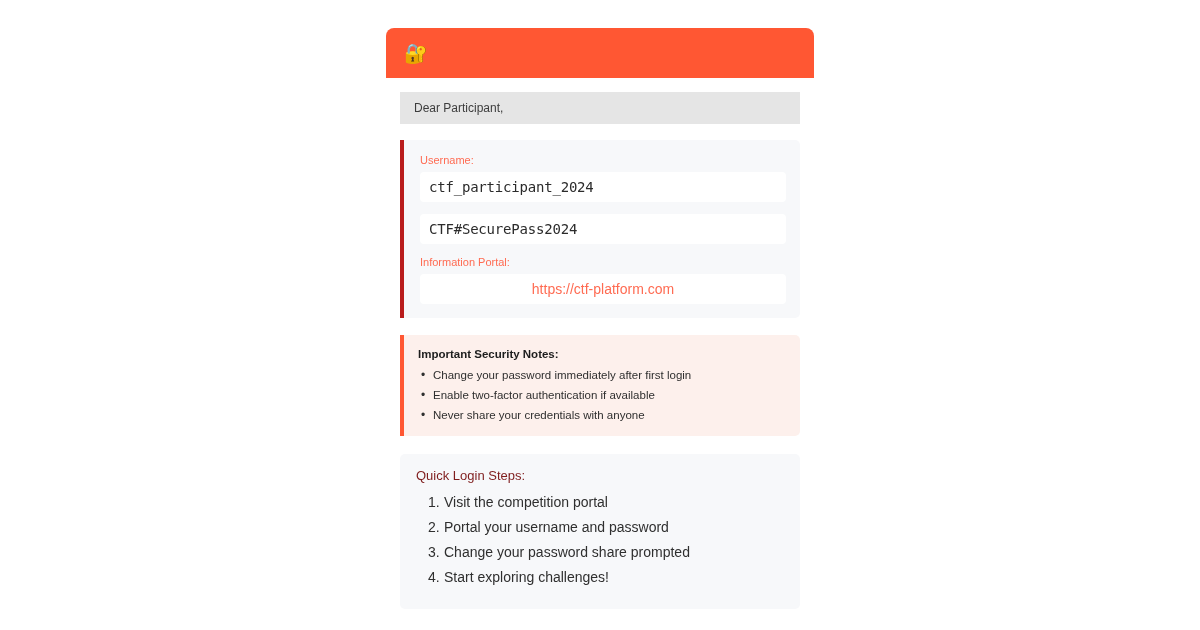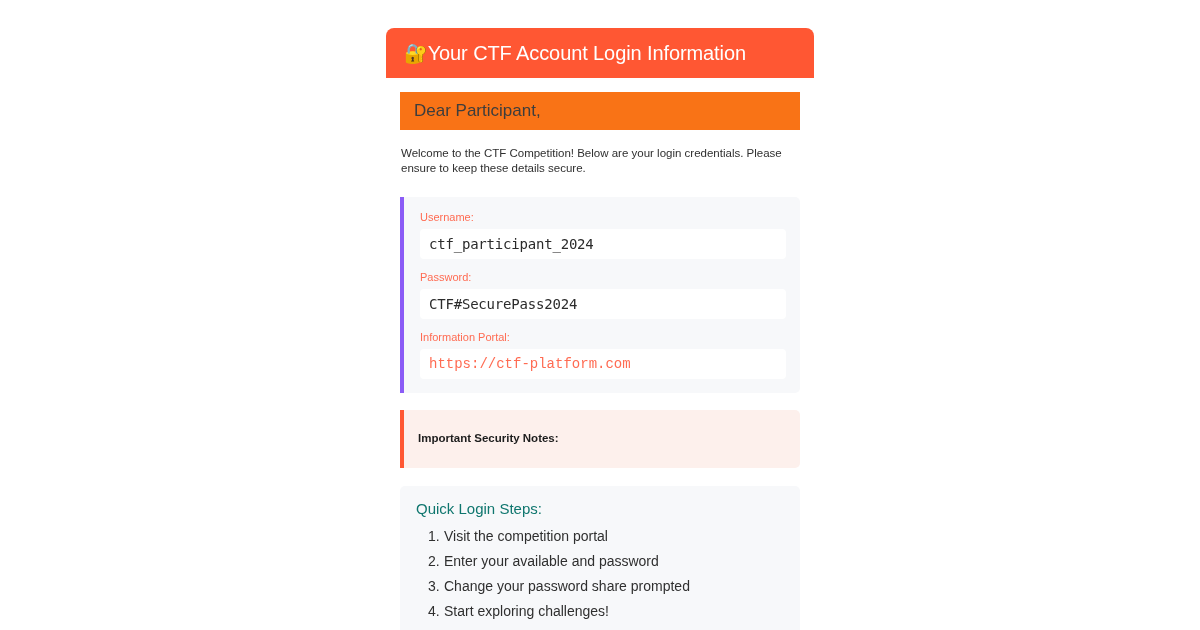--- a/index.html
+++ b/index.html
@@ -51,40 +51,40 @@
     white-space: nowrap;
   }
 
   
   .email-body {
     background: #ffffff;
     padding: 14px 14px 0 14px;
   }
 
   .greeting-bar {
-    background: #f97316;
+    background: #e5e5e5;
     border-radius: 0;
     padding: 9px 14px;
-    font-size: 17px;
+    font-size: 12px;
     color: #3d3d3d;
     margin-bottom: 16px;
   }
 
   .intro-text {
     font-size: 11.5px;
     line-height: 1.33;
     color: #2f2f2f;
     padding: 0 1px;
     margin-bottom: 20px;
   }
 
   
   .credentials-panel {
     background: #f7f8fa;
-    border-left: 4px solid #8b5cf6;
+    border-left: 4px solid #b91c1c;
     border-radius: 0 5px 5px 0;
     padding: 14px 14px 14px 16px;
     margin-bottom: 17px;
   }
   .cred-label {
     color: #ff6b52;
     font-size: 11px;
     margin-bottom: 6px;
   }
   .cred-field {
@@ -92,31 +92,32 @@
     border-radius: 4px;
     padding: 7px 9px;
     font-size: 14px;
     color: #2b2b2b;
     font-family: "DejaVu Sans Mono", "Liberation Mono", monospace;
     margin-bottom: 12px;
     letter-spacing: -0.2px;
   }
   .cred-field:last-child { margin-bottom: 0; }
   .cred-field.link-field {
-    font-family: Liberation Mono, monospace;
+    font-family: Liberation Sans, sans-serif;
     color: #ff6b52;
     letter-spacing: 0;
+    text-align: center;
   }
 
   
   .security-panel {
     background: #fdf0ec;
     border-left: 4px solid #ff5733;
     border-radius: 0 5px 5px 0;
-    padding: 22px 14px 15px 14px;
+    padding: 13px 14px 15px 14px;
     margin-bottom: 18px;
   }
   .security-title {
     font-size: 11.5px;
     font-weight: bold;
     color: #1d1d1d;
     margin-bottom: 9px;
   }
   .security-list {
     list-style: none;
@@ -139,22 +140,22 @@
   }
 
   
   .steps-panel {
     background: #f7f8fa;
     border-radius: 5px;
     padding: 14px 14px 16px 16px;
     margin-bottom: 18px;
   }
   .steps-title {
-    color: #0f766e;
-    font-size: 15px;
+    color: #7f1d1d;
+    font-size: 13px;
     margin-bottom: 11px;
   }
   .steps-list {
     list-style: none;
     counter-reset: stepcount;
     padding-left: 12px;
   }
   .steps-list li {
     counter-increment: stepcount;
     font-size: 14px;
@@ -173,49 +174,51 @@
   }
 </style>
 </head>
 <body>
 
 <div class="page">
   <div class="email-card">
 
     <div class="email-header">
       <span class="header-emoji">🔐</span>
-      <span class="header-title">Your CTF Account Login Information</span>
     </div>
 
     <div class="email-body">
 
       <div class="greeting-bar">Dear Participant,</div>
 
-      <div class="intro-text">Welcome to the CTF Competition! Below are your login credentials. Please ensure to keep these details secure.</div>
 
       <div class="credentials-panel">
         <div class="cred-label">Username:</div>
         <div class="cred-field">ctf_participant_2024</div>
 
-        <div class="cred-label">Password:</div>
         <div class="cred-field">CTF#SecurePass2024</div>
 
         <div class="cred-label">Information Portal:</div>
         <div class="cred-field link-field">https://ctf-platform.com</div>
       </div>
 
       <div class="security-panel">
         <div class="security-title">Important Security Notes:</div>
+        <ul class="security-list">
+          <li>Change your password immediately after first login</li>
+          <li>Enable two-factor authentication if available</li>
+          <li>Never share your credentials with anyone</li>
+        </ul>
       </div>
 
       <div class="steps-panel">
         <div class="steps-title">Quick Login Steps:</div>
         <ol class="steps-list">
           <li>Visit the competition portal</li>
-          <li>Enter your available and password</li>
+          <li>Portal your username and password</li>
           <li>Change your password share prompted</li>
           <li>Start exploring challenges!</li>
         </ol>
       </div>
 
     </div>
   </div>
 </div>
 
 </body></html>

